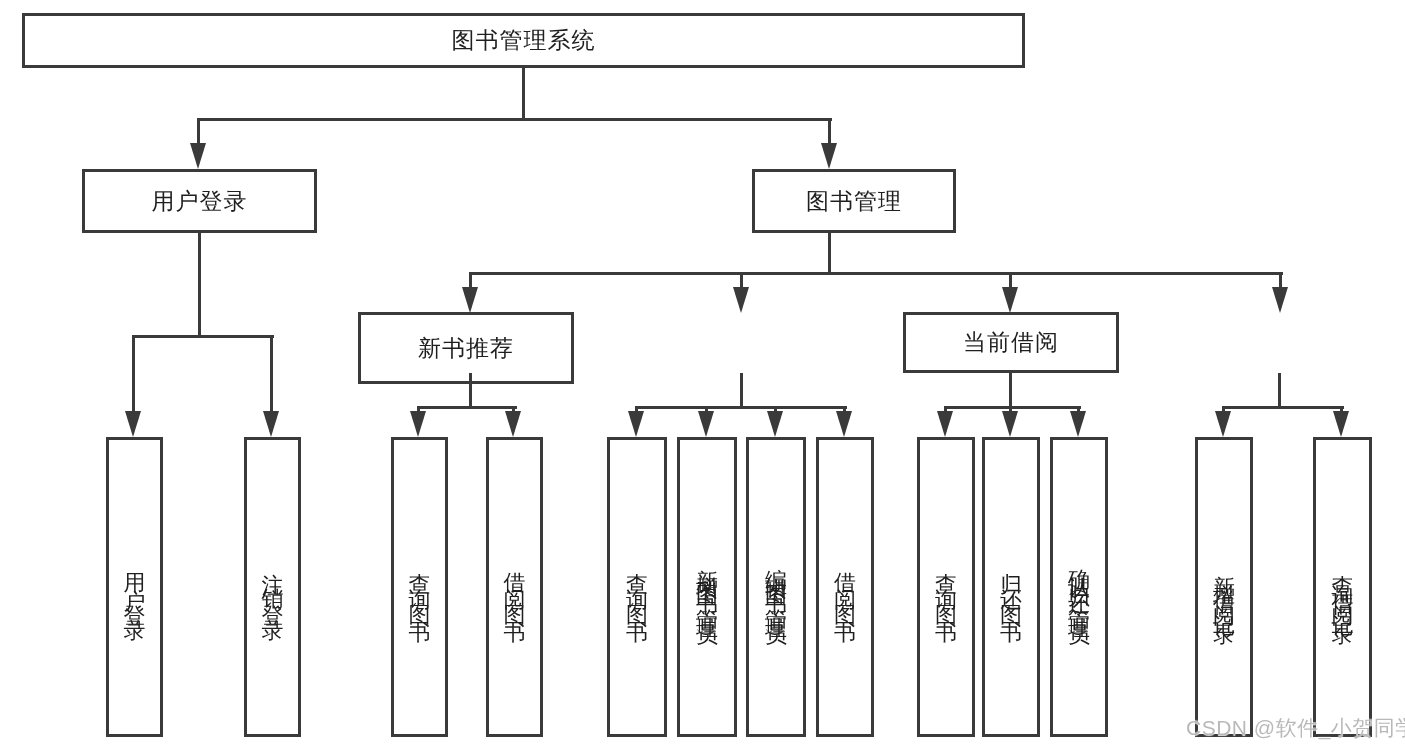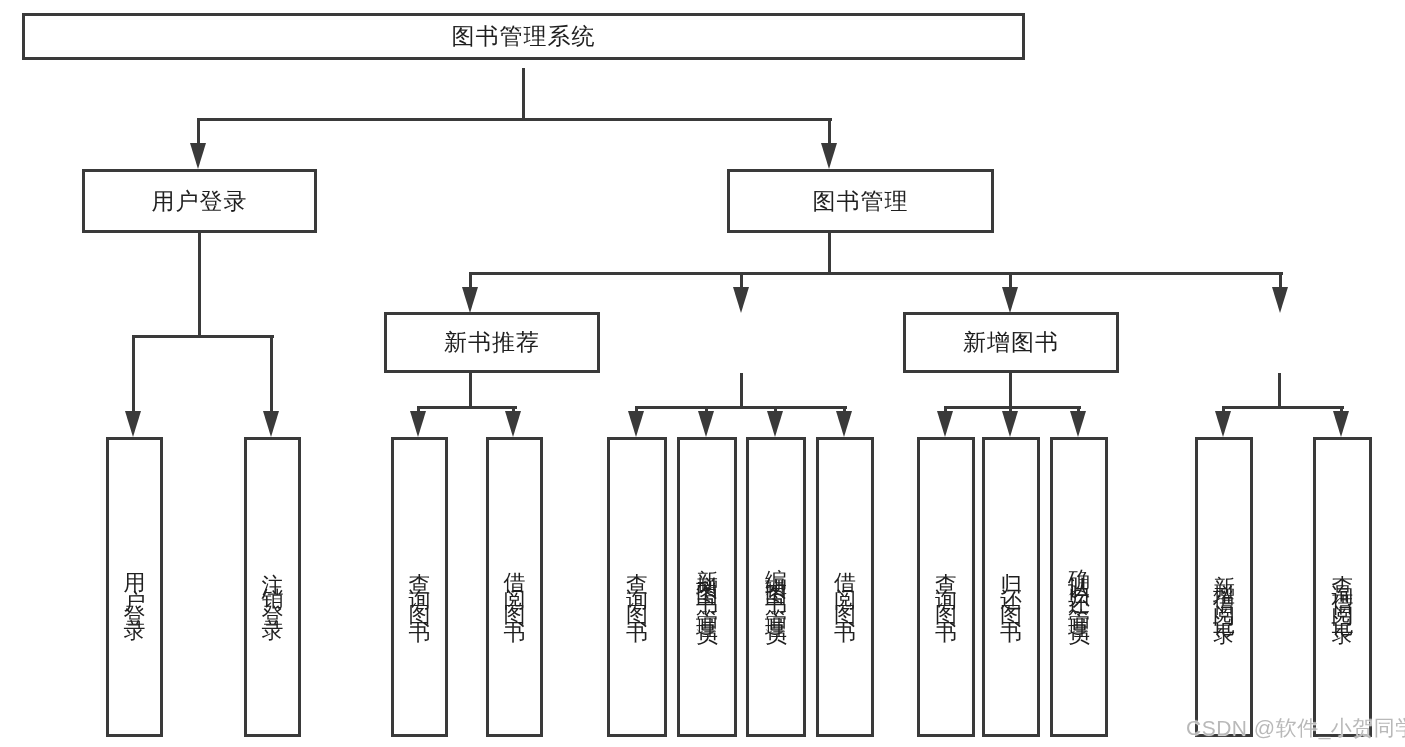--- a/index.html
+++ b/index.html
@@ -26,36 +26,36 @@
     font-size:21px;letter-spacing:0.5px;color:var(--wm,#b9b9b9);
     text-shadow:0 1px 1px rgba(255,255,255,0.9),0 -1px 1px rgba(255,255,255,0.7);
     white-space:nowrap;
   }
 </style>
 </head>
 <body>
 
 <div class="stage">
 
-  <div class="box node" style="left:22px;top:13px;width:1003px;height:47px">
+  <div class="box node" style="left:22px;top:13px;width:1003px;height:55px">
     <span>图书管理系统</span>
   </div>
 
   <div class="box node" style="left:82px;top:169px;width:235px;height:64px">
     <span>用户登录</span>
   </div>
-  <div class="box node" style="left:727px;top:169px;width:267px;height:64px">
+  <div class="box node" style="left:752px;top:169px;width:204px;height:64px">
     <span>图书管理</span>
   </div>
 
-  <div class="box node" style="left:384px;top:312px;width:216px;height:61px">
+  <div class="box node" style="left:358px;top:312px;width:216px;height:72px">
     <span>新书推荐</span>
   </div>
   <div class="box node" style="left:903px;top:312px;width:216px;height:61px">
-    <span>新增图书</span>
+    <span>当前借阅</span>
   </div>
 
   <div class="box leaf" style="left:106px;width:57px">
     <span class="vt s4">用户登录</span>
   </div>
   <div class="box leaf" style="left:244px;width:57px">
     <span class="vt s4">注销登录</span>
   </div>
 
   <div class="box leaf" style="left:391px;width:57px">

